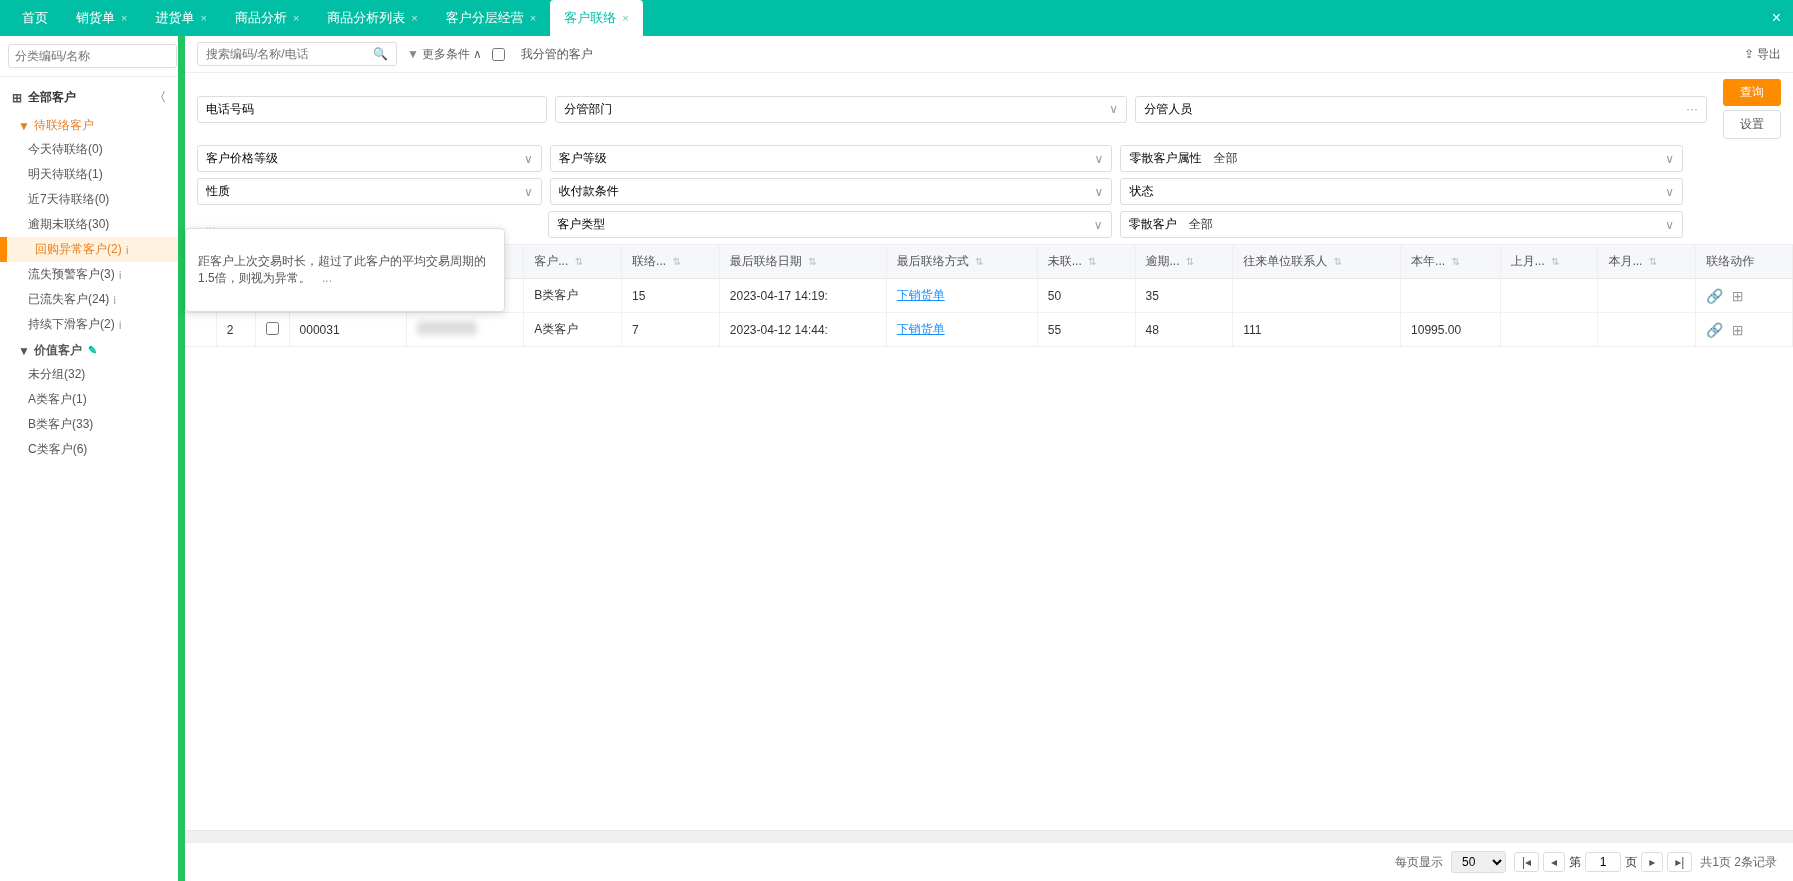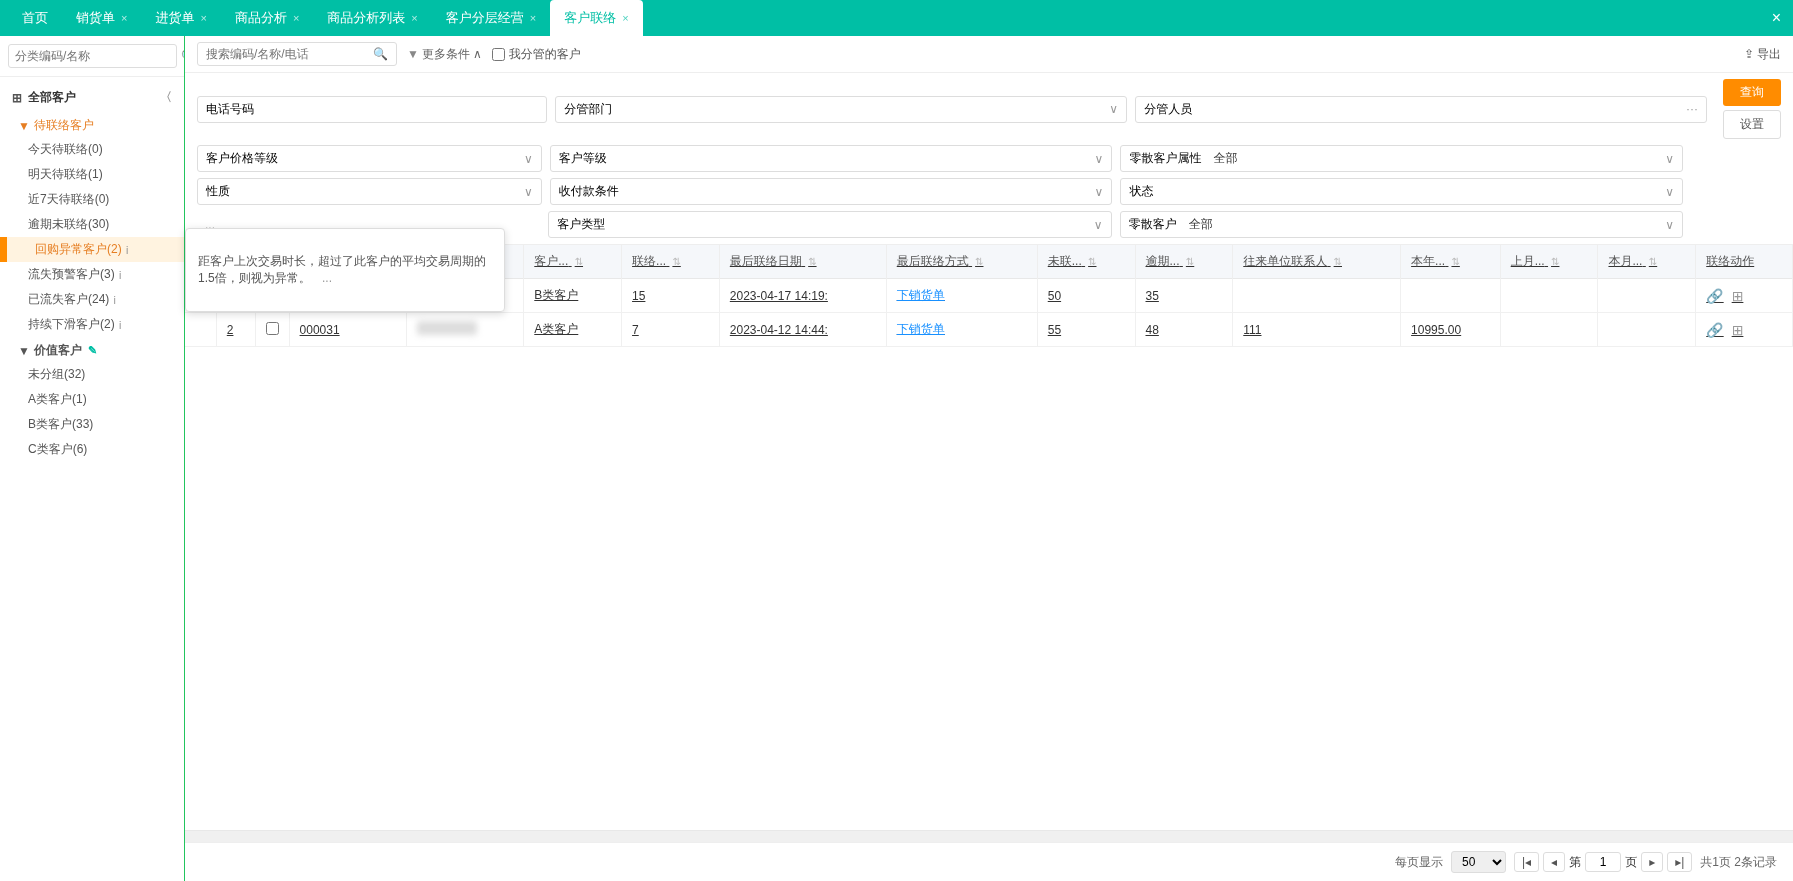--- a/index.html
+++ b/index.html
@@ -25,21 +25,21 @@
       position: absolute; right: 12px; color: #fff; cursor: pointer; font-size: 16px;
     }
 
     
     .main-layout {
       display: flex; height: calc(100vh - 36px);
     }
 
     
     .sidebar {
-      width: 185px; background: #fff; border-right: 1px solid #22c55e;
+      width: 185px; background: #fff; border-right: 7px solid #22c55e;
       display: flex; flex-direction: column; overflow-y: auto; flex-shrink: 0;
     }
     .sidebar-search {
       display: flex; align-items: center; padding: 8px;
       border-bottom: 1px solid #eee;
     }
     .sidebar-search input {
       flex: 1; border: 1px solid #ddd; border-radius: 3px; padding: 4px 6px;
       font-size: 12px; outline: none;
     }
@@ -94,21 +94,21 @@
     }
     .filter-search {
       display: flex; align-items: center; border: 1px solid #ddd; border-radius: 3px;
       padding: 4px 8px; width: 200px;
     }
     .filter-search input { border: none; outline: none; font-size: 12px; flex: 1; }
     .filter-more {
       display: flex; align-items: center; color: #666; cursor: pointer; gap: 3px;
     }
     .my-customers {
-      display: flex; align-items: center; gap: 4px; color: #555; cursor: pointer;
+      display: flex; align-items: center; gap: 16px; color: #555; cursor: pointer;
     }
     .export-btn {
       margin-left: auto; color: #555; cursor: pointer; display: flex; align-items: center; gap: 3px;
     }
 
     
     .adv-filter {
       background: #fff; border-bottom: 1px solid #eee; padding: 6px 12px;
     }
     .adv-filter-row {
@@ -138,21 +138,21 @@
       background: #ff8c00; color: #fff; border: none; border-radius: 3px;
       padding: 5px 16px; cursor: pointer; font-size: 12px;
     }
     .btn-settings {
       background: #fff; color: #555; border: 1px solid #ddd; border-radius: 3px;
       padding: 5px 16px; cursor: pointer; font-size: 12px;
     }
 
     
     .table-area {
-      flex: 1; overflow: auto; background: #fff; text-decoration: underline;
+      flex: 1; overflow: auto; background: #fff;
     }
     table {
       width: 100%; border-collapse: collapse; font-size: 12px;
     }
     thead tr { background: #f5f7fa; border-bottom: 1px solid #e8e8e8; }
     thead th {
       padding: 8px 10px; text-align: left; color: #555; font-weight: normal;
       white-space: nowrap; border-right: 1px solid #eee;
       position: relative;
     }

